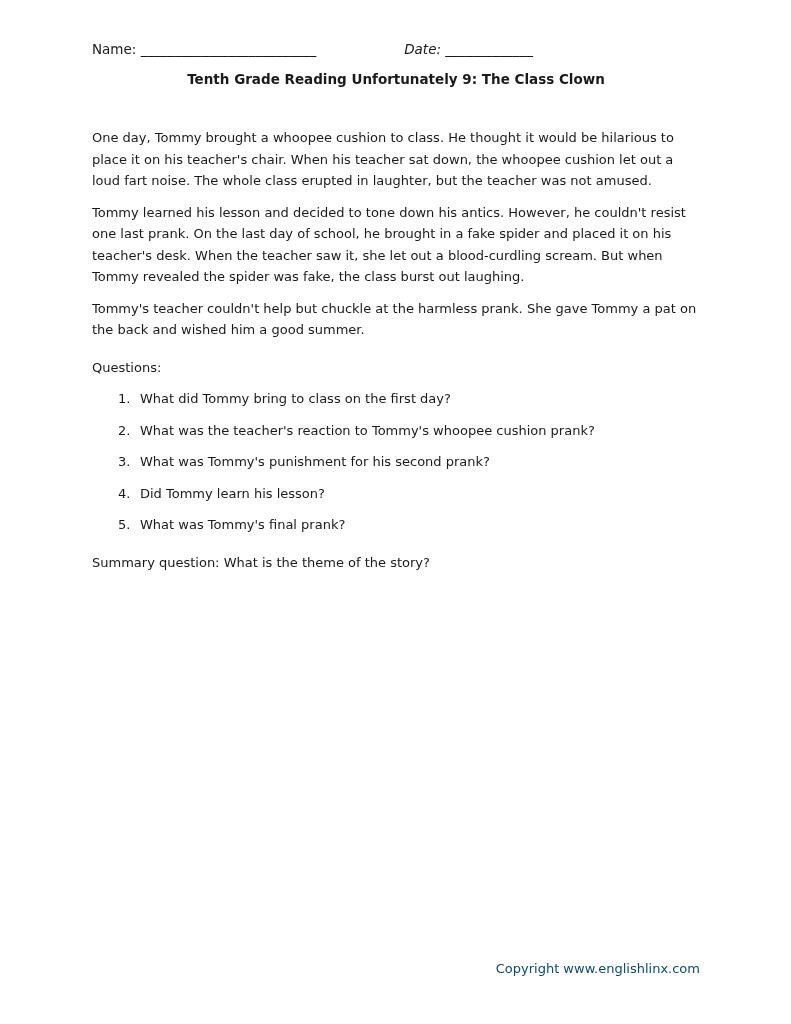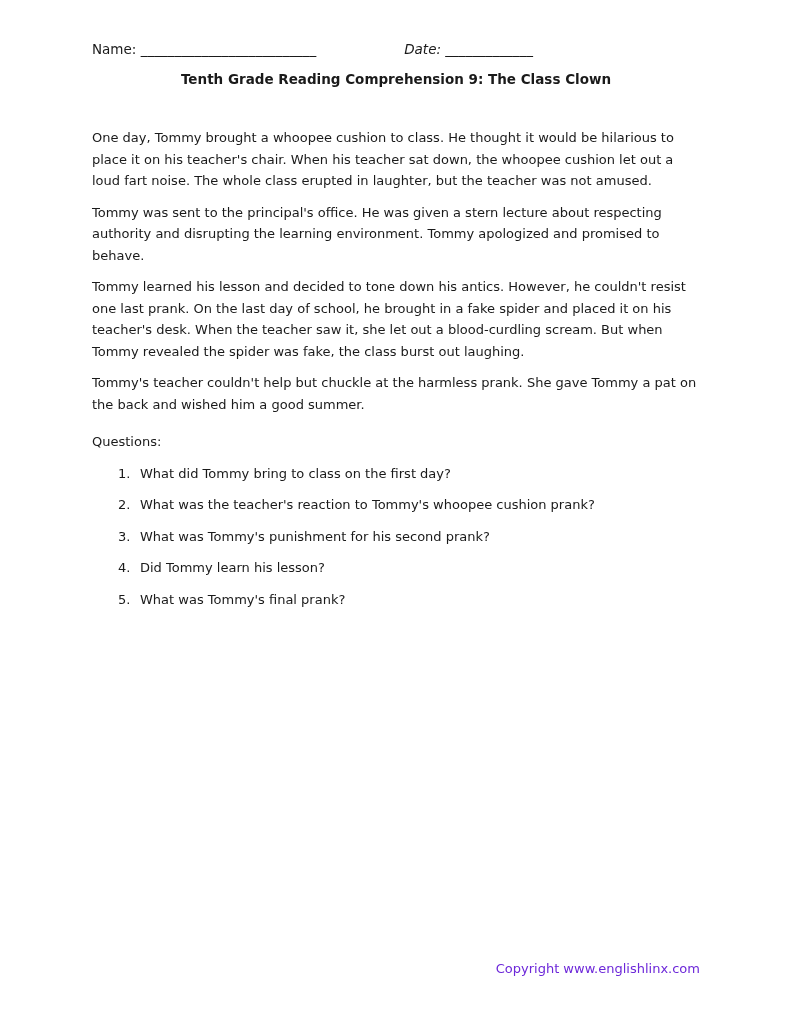--- a/index.html
+++ b/index.html
@@ -65,44 +65,43 @@
   .summary-question {
     margin: 16px 0 0 0;
     line-height: 21.5px;
     font-size: 13px;
   }
   .footer-copyright {
     position: absolute;
     right: 91px;
     bottom: 48px;
     font-size: 13px;
-    color: #6d28d9;
+    color: #0c4a6e;
   }
 </style>
 </head>
 <body>
 
 <div class="page">
 
   <div class="name-date-row">
     <span class="name-block">
       <span class="field-label">Name:</span>
         <span class="blank-line"> __________________________</span>
     </span>
     <span class="date-block">
       <span class="field-label">Date:</span>
         <span class="blank-line"> _____________</span>
     </span>
   </div>
 
-  <h1 class="worksheet-title">Tenth Grade Reading Comprehension 9: The Class Clown</h1>
+  <h1 class="worksheet-title">Tenth Grade Reading Unfortunately 9: The Class Clown</h1>
 
   <div class="passage">
     <p>One day, Tommy brought a whoopee cushion to class. He thought it would be hilarious to place it on his teacher's chair. When his teacher sat down, the whoopee cushion let out a loud fart noise. The whole class erupted in laughter, but the teacher was not amused.</p>
-    <p>Tommy was sent to the principal's office. He was given a stern lecture about respecting authority and disrupting the learning environment. Tommy apologized and promised to behave.</p>
     <p>Tommy learned his lesson and decided to tone down his antics. However, he couldn't resist one last prank. On the last day of school, he brought in a fake spider and placed it on his teacher's desk. When the teacher saw it, she let out a blood-curdling scream. But when Tommy revealed the spider was fake, the class burst out laughing.</p>
     <p>Tommy's teacher couldn't help but chuckle at the harmless prank. She gave Tommy a pat on the back and wished him a good summer.</p>
   </div>
 
   <p class="questions-label">Questions:</p>
 
   <ol class="question-list">
     <li class="question-item">
       <span class="question-number">1.</span>
       <span class="question-text">What did Tommy bring to class on the first day?</span>
@@ -118,16 +117,17 @@
     <li class="question-item">
       <span class="question-number">4.</span>
       <span class="question-text">Did Tommy learn his lesson?</span>
     </li>
     <li class="question-item">
       <span class="question-number">5.</span>
       <span class="question-text">What was Tommy's final prank?</span>
     </li>
   </ol>
 
+  <p class="summary-question">Summary question: What is the theme of the story?</p>
 
   <div class="footer-copyright">Copyright www.englishlinx.com</div>
 
 </div>
 
 </body></html>

